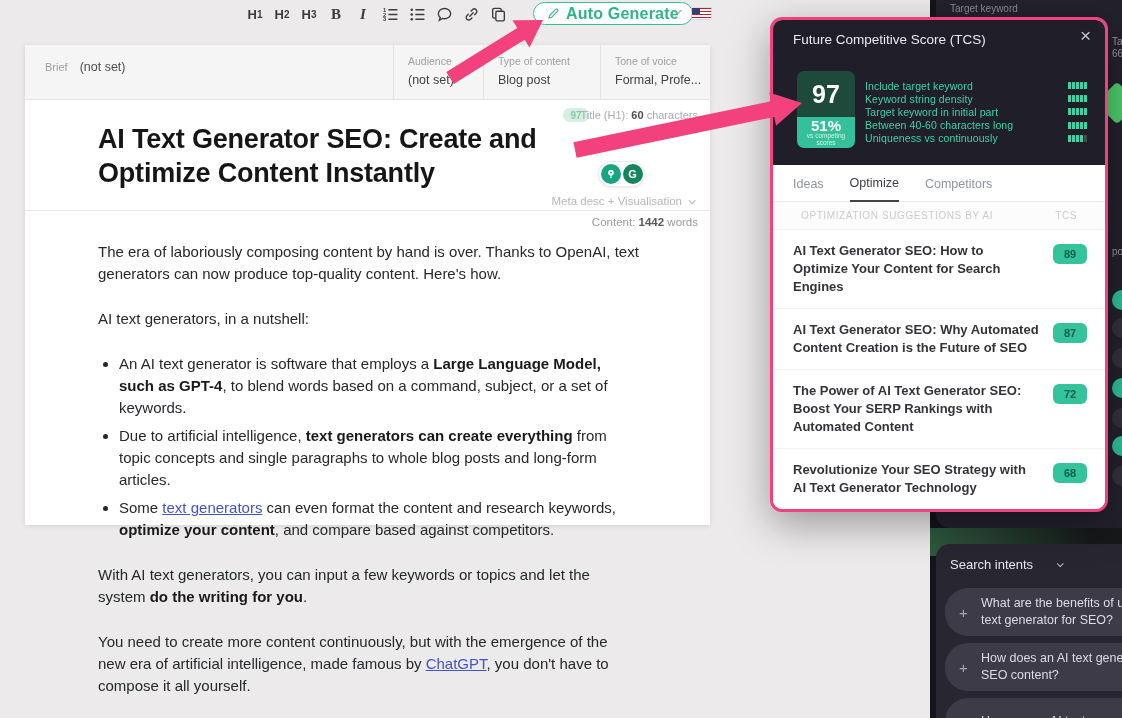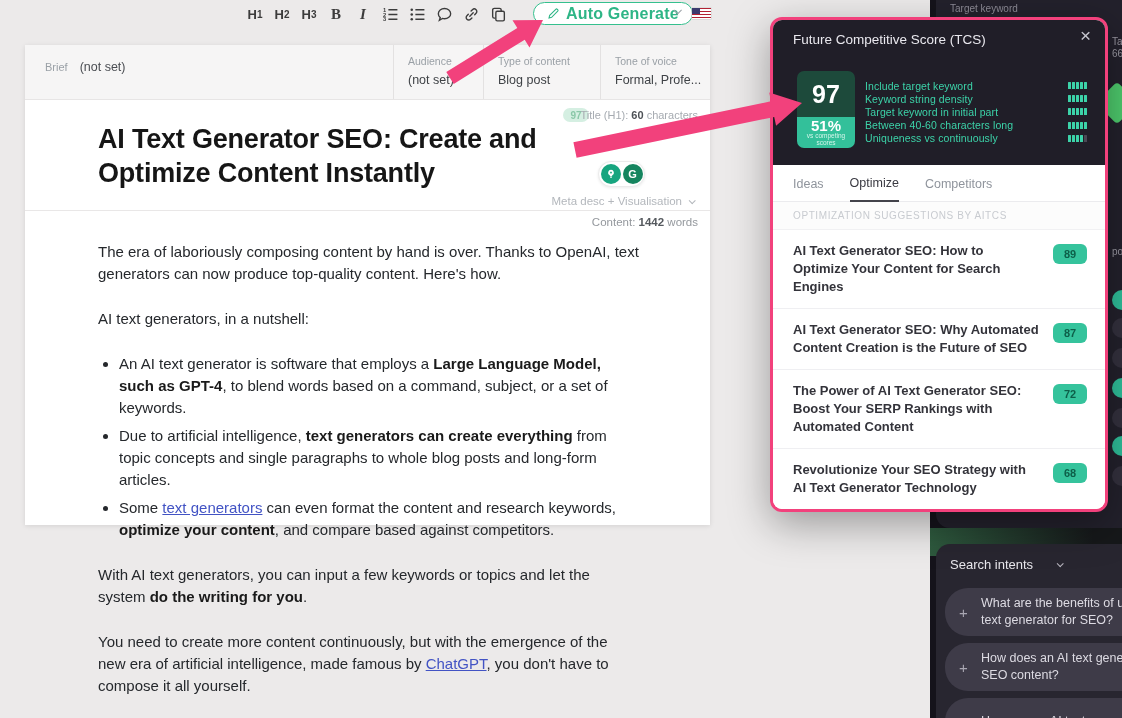--- a/index.html
+++ b/index.html
@@ -102,21 +102,21 @@
   .chk-row { display:flex; align-items:center; justify-content:space-between; height:13.2px; }
   .chk-row .lbl { font-size:10.5px; color:#3cd3a9; letter-spacing:.1px; }
   .segbar { display:flex; gap:1px; }
   .seg { width:3px; height:7px; background:#3cd3a9; border-radius:.5px; }
   .seg.off { background:#4a4854; }
 
   .tcs-body { flex:1; background:#fff; display:flex; flex-direction:column; }
   .tabs { display:flex; gap:26px; padding:0 20px; height:37px; align-items:flex-end; border-bottom:1px solid #ebebee; flex:none; }
   .tab { font-size:12.5px; color:#8f949c; padding-bottom:10px; cursor:pointer; }
   .tab.active { color:#3a3a42; border-bottom:2px solid #43434b; margin-bottom:-1px; }
-  .subhead { display:flex; padding:8px 20px; background:#fcfcfc; border-bottom:1px solid #f1f1f3;
+  .subhead { display:flex; justify-content:space-between; padding:8px 28px; background:#fcfcfc; border-bottom:1px solid #f1f1f3;
              font-size:10px; letter-spacing:.6px; color:#c8cbd0; flex:none; }
   .sugg-list { flex:1; }
   .sugg-row { display:flex; align-items:flex-start; padding:12px 18px 12px 20px; border-bottom:1px solid #efeff2; cursor:pointer; }
   .sugg-row:last-child { border-bottom:none; }
   .sugg-title { flex:1; font-size:13px; line-height:18px; font-weight:700; color:#33333a; margin-right:12px; }
   .sugg-score { min-width:34px; height:20px; background:#35c39c; border-radius:6px; color:#0d5f49; font-size:11px; font-weight:700;
                 display:flex; align-items:center; justify-content:center; margin-top:2px; }
   .gen-more { margin:2px auto 13px; width:146px; height:34px; border:1.5px solid #35c39c; border-radius:17px; background:#fff;
               color:#35c39c; font-size:12.5px; font-weight:700; display:flex; align-items:center; justify-content:center; cursor:pointer; flex:none; }
 

